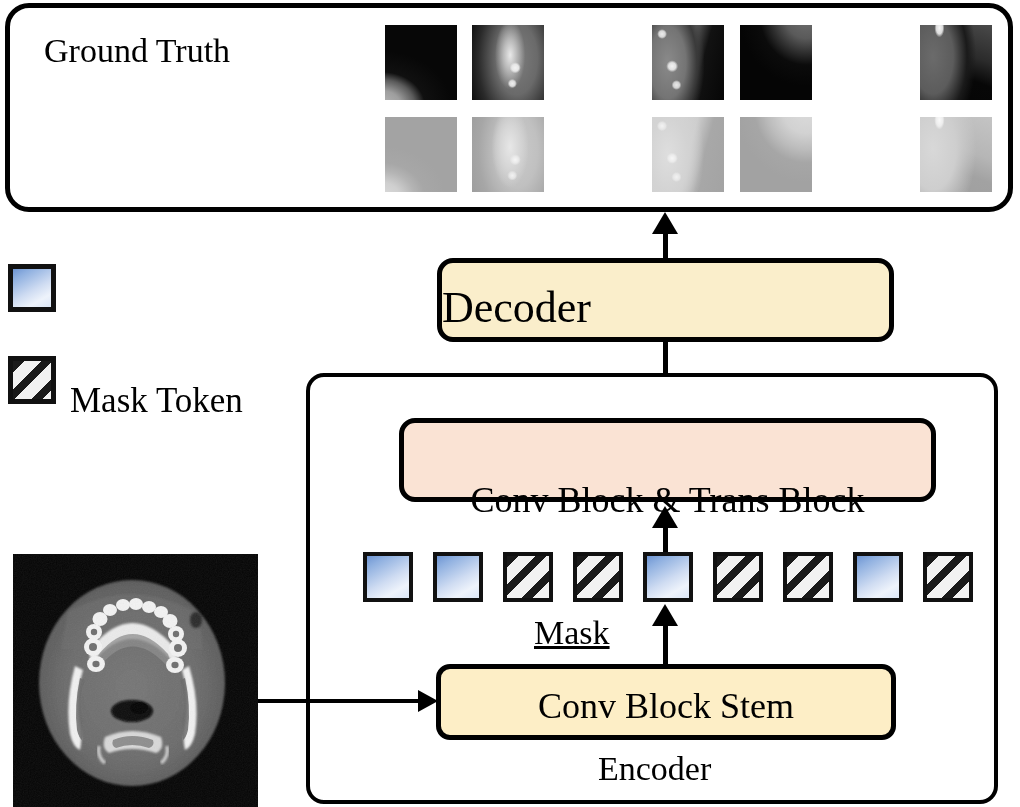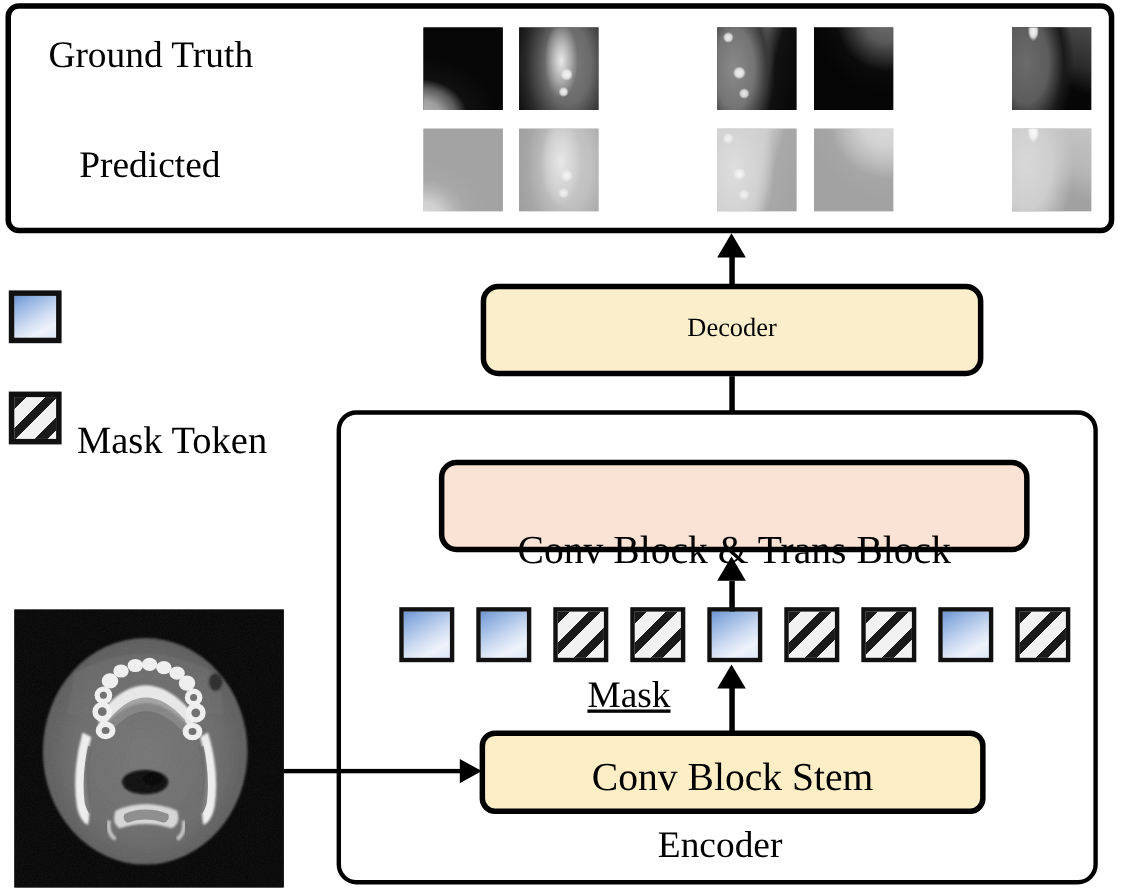--- a/index.html
+++ b/index.html
@@ -9,29 +9,29 @@
     color:#000;
     overflow:hidden;
   }
   #stage{position:relative;width:1020px;height:807px;}
 
   
   .rbox{position:absolute;box-sizing:border-box;border:4px solid #000;border-radius:14px;background:#fff;}
   .label{position:absolute;white-space:nowrap;line-height:1;}
 
   
-  #output-panel{left:5px;top:3px;width:1008px;height:209px;border-width:5px;border-radius:12px;}
+  #output-panel{left:5px;top:3px;width:1008px;height:209px;border-width:5px;border-radius:24px;}
   #gt-label{left:34px;top:26px;font-size:34px;}
   #pred-label{left:62px;top:126px;font-size:34px;}
 
   .patch{position:absolute;background-color:#111;background-repeat:no-repeat;background-size:100% 100%;}
 
   
   #decoder-box{left:437px;top:258px;width:457px;height:84px;background:#faeecb;border-width:5px;border-radius:16px;}
-  #decoder-text{position:absolute;left:0;right:0;top:23px;text-align:center;font-size:24px;line-height:1;}
+  #decoder-text{position:absolute;left:0;right:0;top:23px;font-size:44px;line-height:1;}
 
   
   #encoder-box{left:306px;top:373px;width:692px;height:431px;border-width:4px;border-radius:18px;}
   #encoder-label{left:598px;top:752px;font-size:34px;}
 
   
   #convtrans-box{left:399px;top:418px;width:537px;height:84px;background:#fae3d4;border-width:5px;border-radius:16px;}
   #convtrans-text{position:absolute;left:0;right:0;top:23px;text-align:center;font-size:36px;line-height:1;margin-top:36px;}
 
   
@@ -66,21 +66,20 @@
   .arrow-up{position:absolute;width:0;height:0;border-left:13px solid transparent;border-right:13px solid transparent;border-bottom:22px solid #000;}
   .arrow-right{position:absolute;width:0;height:0;border-top:11px solid transparent;border-bottom:11px solid transparent;border-left:20px solid #000;}
 </style>
 </head>
 <body>
 
 <div id="stage">
 
   <div class="rbox" id="output-panel">
     <div class="label" id="gt-label">Ground Truth</div>
-    <div class="label" id="pred-label">Predicted</div>
   </div>
 
   <div class="patch" style="left:385px;top:25px;width:72px;height:75px;
        background-image:
          radial-gradient(ellipse 70px 55px at -5% 108%, #b9b9b9 0%, #9e9e9e 28%, #5a5a5a 48%, #101010 62%, #070707 100%);"></div>
 
   <div class="patch" style="left:472px;top:25px;width:72px;height:75px;
        background-image:
          linear-gradient(100deg, transparent 0%, transparent 8%, rgba(0,0,0,0) 8%),
          radial-gradient(circle 9px at 60% 57%, #f3f3f3 0%, #e6e6e6 38%, rgba(140,140,140,0) 62%),

